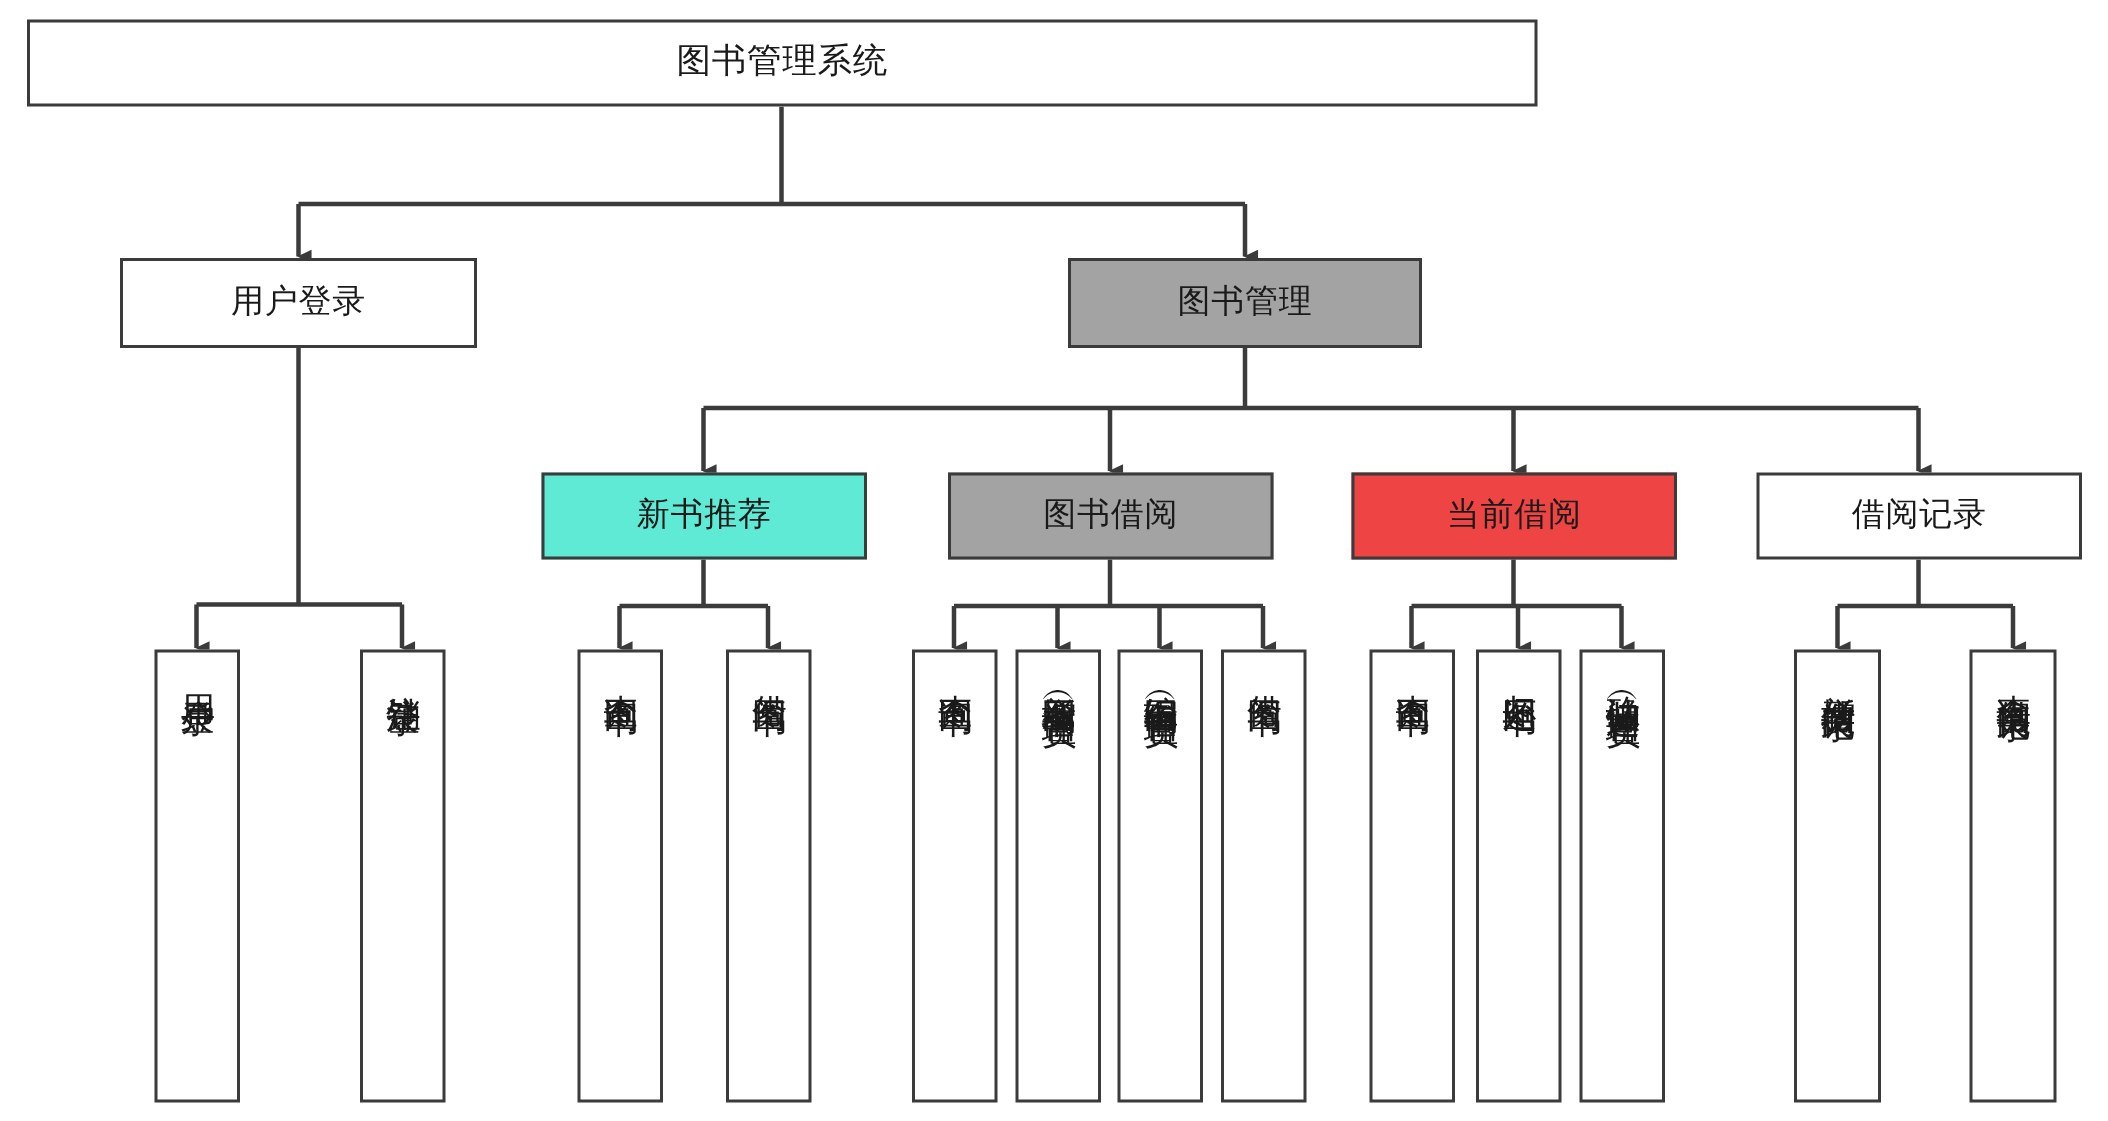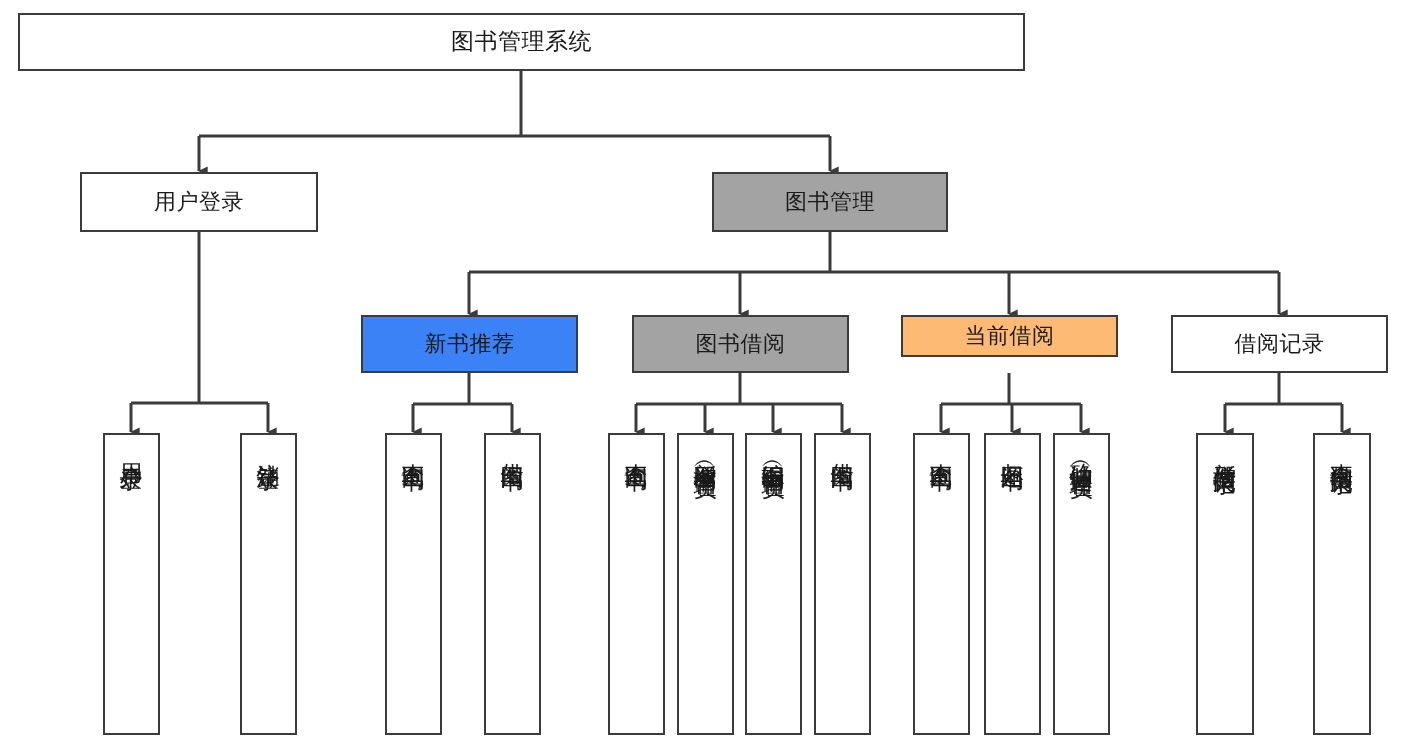--- a/index.html
+++ b/index.html
@@ -120,27 +120,27 @@
   <div id="node-layer">
       <div class="node horizontal root" style="left: 18px; top: 13px; width: 1007px; height: 58px; border-color: rgb(59, 59, 59); background: rgb(255, 255, 255);">
         <span class="node-label" style="color: rgb(26, 26, 26);">图书管理系统</span>
       </div>
       <div class="node horizontal" style="left: 80px; top: 172px; width: 238px; height: 60px; border-color: rgb(59, 59, 59); background: rgb(255, 255, 255);">
         <span class="node-label" style="color: rgb(26, 26, 26);">用户登录</span>
       </div>
       <div class="node horizontal" style="left: 712px; top: 172px; width: 236px; height: 60px; border-color: rgb(59, 59, 59); background: #a3a3a3;">
         <span class="node-label" style="color: rgb(26, 26, 26);">图书管理</span>
       </div>
-      <div class="node horizontal" style="left: 361px; top: 315px; width: 217px; height: 58px; border-color: rgb(59, 59, 59); background: #3b82f6; align-items: center;">
+      <div class="node horizontal" style="left: 361px; top: 315px; width: 217px; height: 58px; border-color: rgb(59, 59, 59); background: #5eead4; align-items: center;">
         <span class="node-label" style="color: rgb(26, 26, 26);">新书推荐</span>
       </div>
       <div class="node horizontal" style="left: 632px; top: 315px; width: 217px; height: 58px; border-color: rgb(59, 59, 59); background: #a3a3a3;">
         <span class="node-label" style="color: rgb(26, 26, 26);">图书借阅</span>
       </div>
-      <div class="node horizontal" style="left: 901px; top: 315px; width: 217px; height: 42px; border-color: rgb(59, 59, 59); background: #fdba74;">
+      <div class="node horizontal" style="left: 901px; top: 315px; width: 217px; height: 58px; border-color: rgb(59, 59, 59); background: #ef4444;">
         <span class="node-label" style="color: rgb(26, 26, 26);">当前借阅</span>
       </div>
       <div class="node horizontal" style="left: 1171px; top: 315px; width: 217px; height: 58px; border-color: rgb(59, 59, 59); background: rgb(255, 255, 255);">
         <span class="node-label" style="color: rgb(26, 26, 26);">借阅记录</span>
       </div>
       <div class="node vertical" style="left: 103px; top: 433px; width: 57px; height: 302px; border-color: rgb(59, 59, 59); background: rgb(255, 255, 255);">
         <span class="node-label" style="color: rgb(26, 26, 26);">用户登录</span>
       </div>
       <div class="node vertical" style="left: 240px; top: 433px; width: 57px; height: 302px; border-color: rgb(59, 59, 59); background: rgb(255, 255, 255);">
         <span class="node-label" style="color: rgb(26, 26, 26);">注销登录</span>

